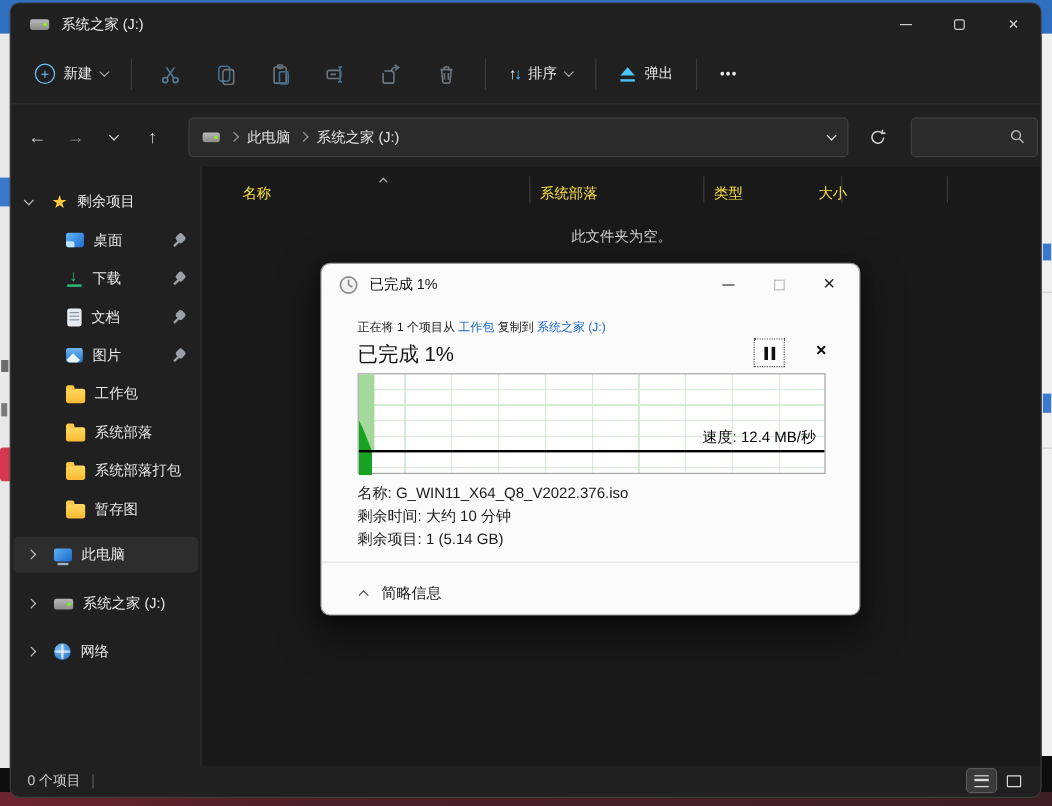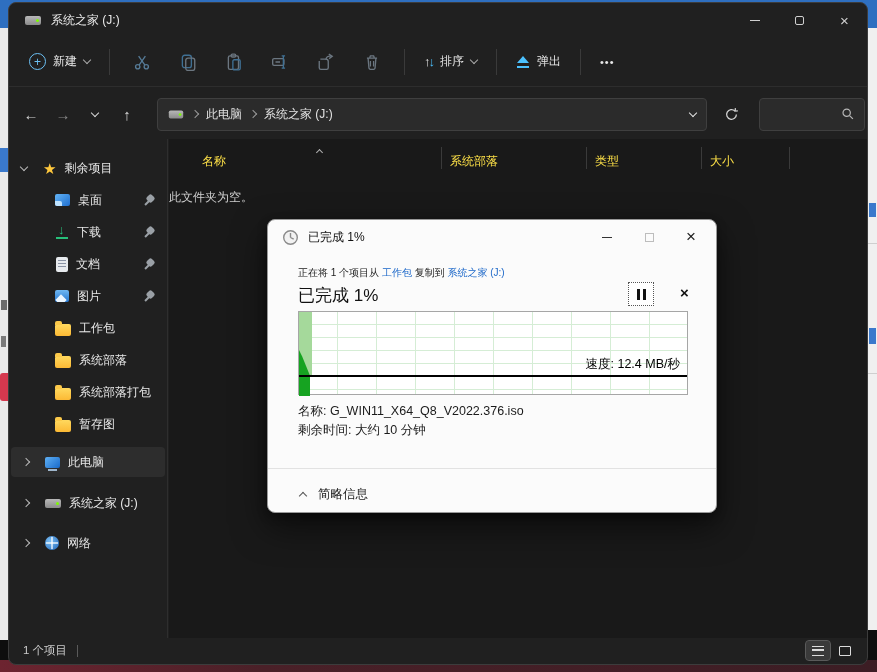--- a/index.html
+++ b/index.html
@@ -297,27 +297,27 @@
   </div>
 
   <div class="filepane">
     <span class="abs" style="left:148px; top:2px; color:#b0b0b0;"><span class="chev up" style="width:5px;height:5px;"></span></span>
     <span class="colhead" style="left:33px;">名称</span>
     <span class="colsep" style="left:272px;"></span>
     <span class="colhead" style="left:281px;">系统部落</span>
     <span class="colsep" style="left:417px;"></span>
     <span class="colhead" style="left:426px;">类型</span>
     <span class="colsep" style="left:532px;"></span>
-    <span class="colhead" style="left:541px;">大小</span>
+    <span class="colhead" style="left:513px;">大小</span>
     <span class="colsep" style="left:620px;"></span>
-    <div class="abs empty nowrap" style="left:0; right:0; top:50px; ">此文件夹为空。</div>
+    <div class="abs empty nowrap" style="left:0; right:0; top:50px; text-align:center;">此文件夹为空。</div>
   </div>
 
   <div class="statusbar">
-    <span class="nowrap">1 个项目</span>
+    <span class="nowrap">0 个项目</span>
     <span style="width:1px;height:12px;background:#5a5a5a;"></span>
     <span style="margin-left:auto; margin-right:10px; display:flex; gap:3px;">
       <span class="viewtoggle sel">
           <span class="lines3"></span>
         </span>
       <span class="viewtoggle">
           <span class="rect-ic"></span>
         </span>
     </span>
   </div>
@@ -359,20 +359,21 @@
   <div class="graph">
     <span class="g-light"></span>
     <span class="g-dark"></span>
     <span class="g-line"></span>
     <span class="g-speed nowrap">速度: 12.4 MB/秒</span>
   </div>
 
   <div class="d-details">
     <div class="nowrap">名称: G_WIN11_X64_Q8_V2022.376.iso</div>
     <div class="nowrap">剩余时间: 大约 10 分钟</div>
+    <div class="nowrap">剩余项目: 1 (5.14 GB)</div>
   </div>
 
   <div class="d-sep"></div>
 
   <div class="d-footer">
     <span class="chev up" style="color:#555;"></span>
     <span class="nowrap">简略信息</span>
   </div>
 </div>
 

